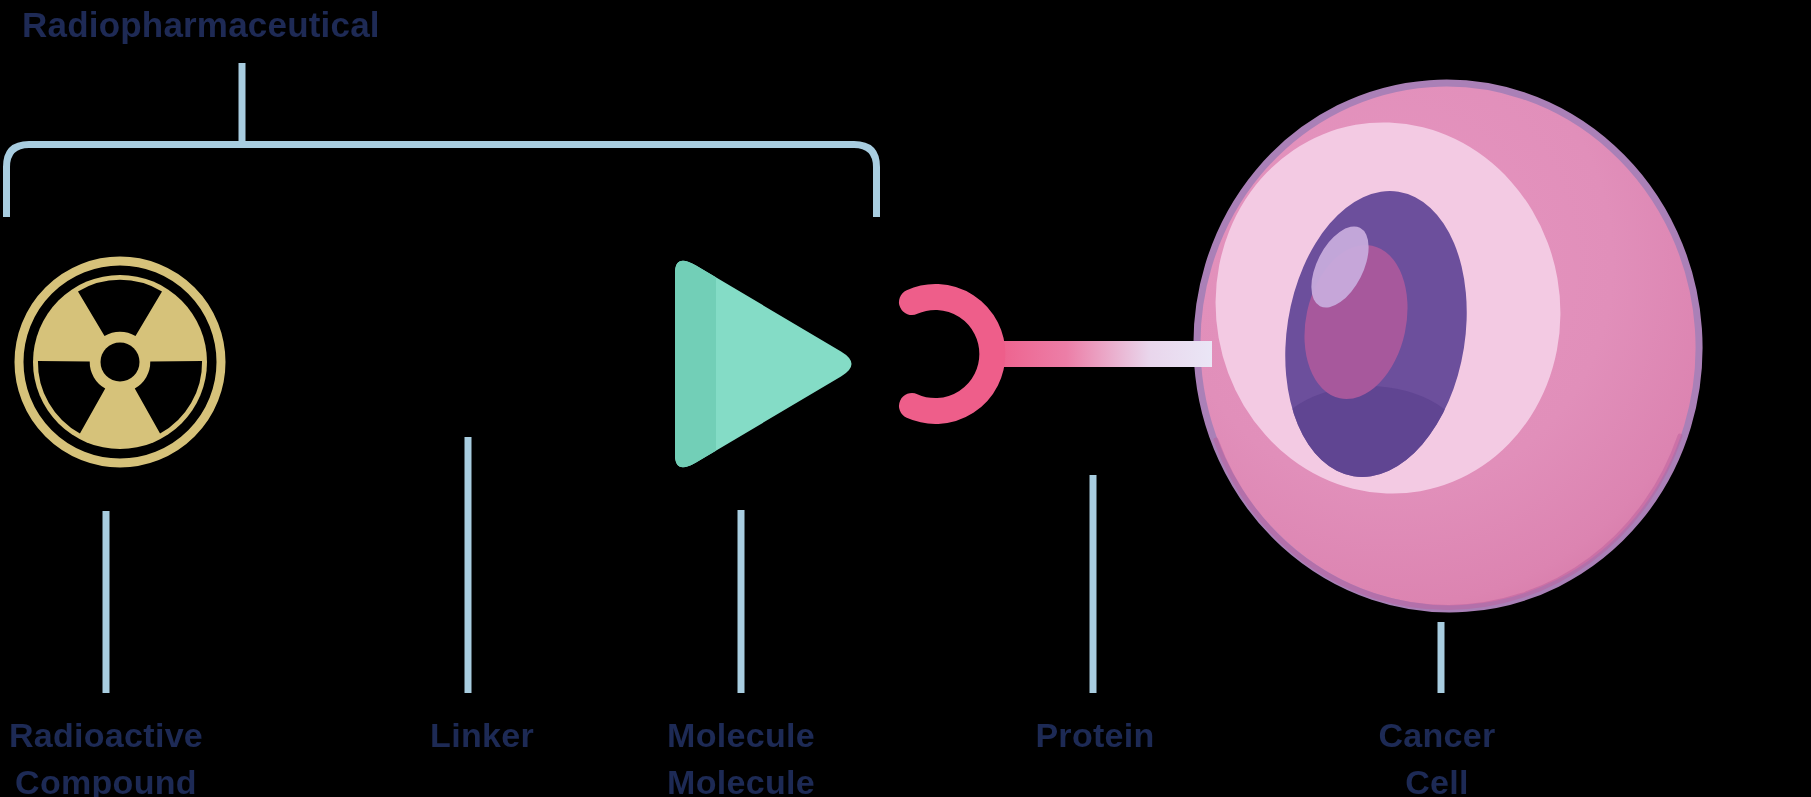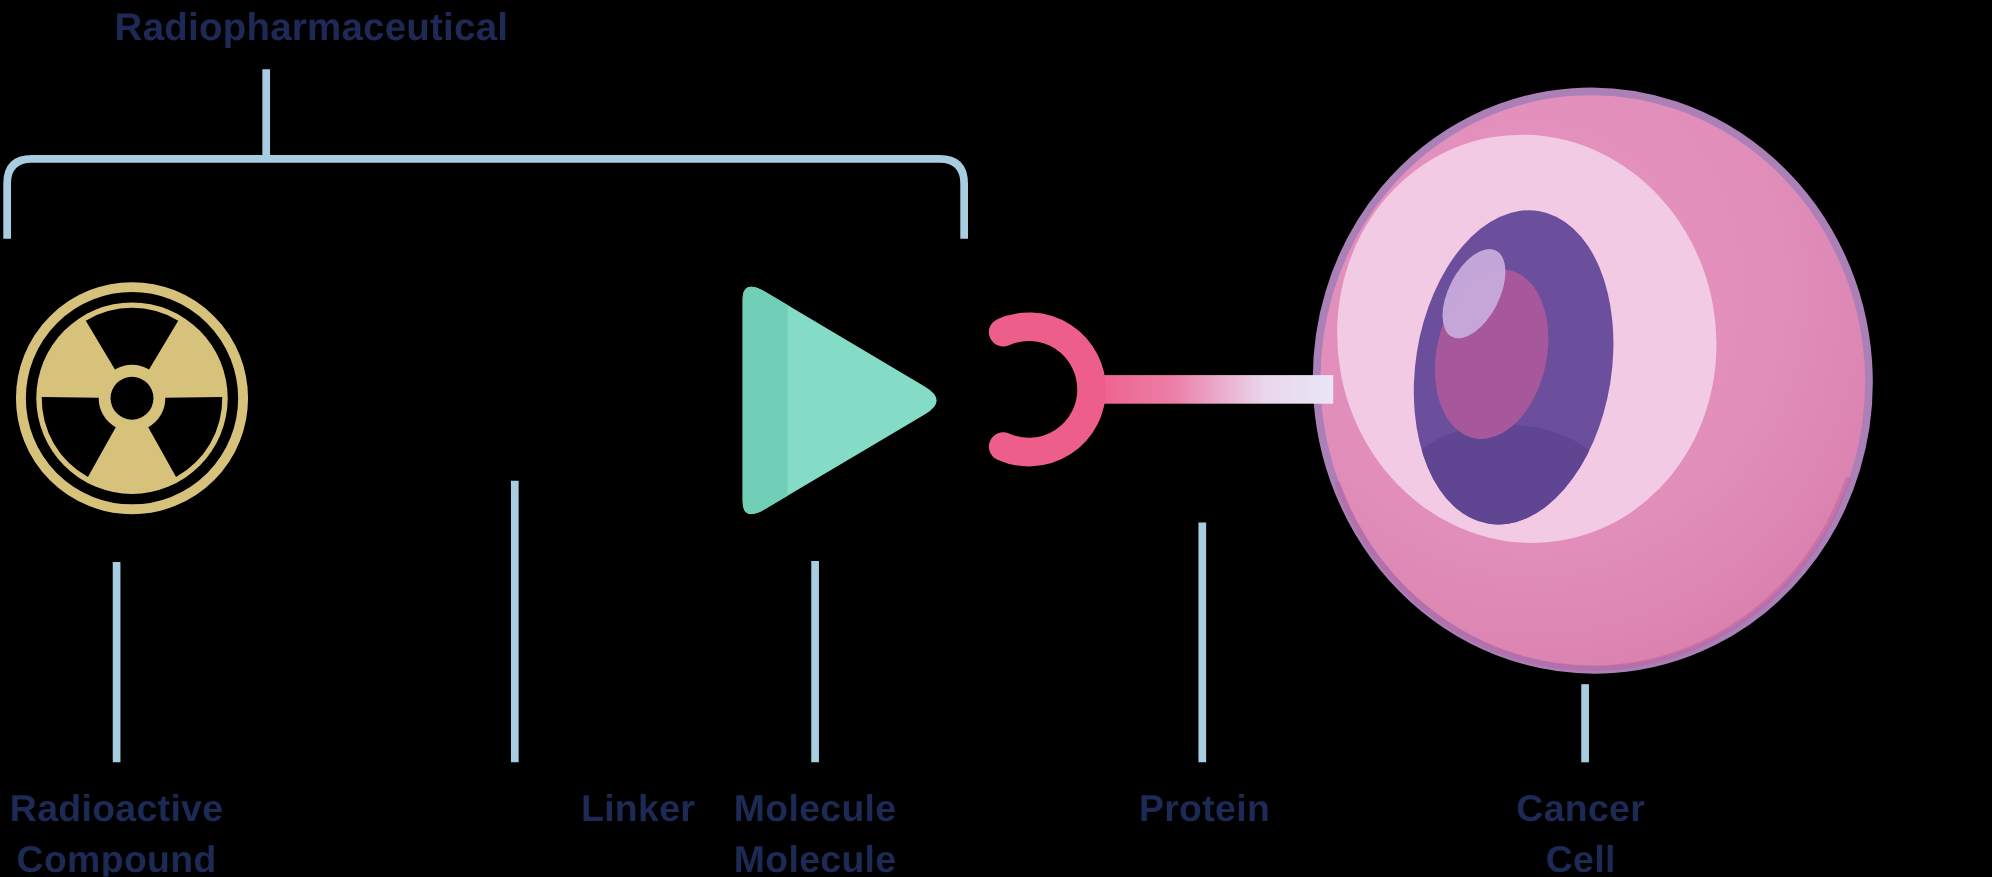--- a/index.html
+++ b/index.html
@@ -17,21 +17,21 @@
     color:#1d2a55;
     font-size:34px;
     font-weight:bold;
     line-height:47px;
     letter-spacing:0.3px;
     white-space:nowrap;
   }
   .diagram-title{
     position:absolute;
     width:440px;
-    text-align:right;
+    text-align:left;
     color:#1e2a55;
     font-size:35px;
     font-weight:bold;
     letter-spacing:0.2px;
     white-space:nowrap;
   }
   svg{position:absolute;left:0;top:0;}
 </style>
 </head>
 <body>
@@ -103,21 +103,21 @@
     </g>
   </svg>
 
   <div class="diagram-title" style="left:22px;top:5px;">Radiopharmaceutical</div>
 
   <div class="diagram-label" style="left:-64px;top:712px;">
     <div>Radioactive</div>
     <div>Compound</div>
   </div>
 
-  <div class="diagram-label" style="left:292px;top:712px;text-align:right;">
+  <div class="diagram-label" style="left:312px;top:712px;">
     <div>Linker</div>
   </div>
 
   <div class="diagram-label" style="left:571px;top:712px;">
     <div>Molecule</div>
     <div>Molecule</div>
   </div>
 
   <div class="diagram-label" style="left:925px;top:712px;">
     <div>Protein</div>

